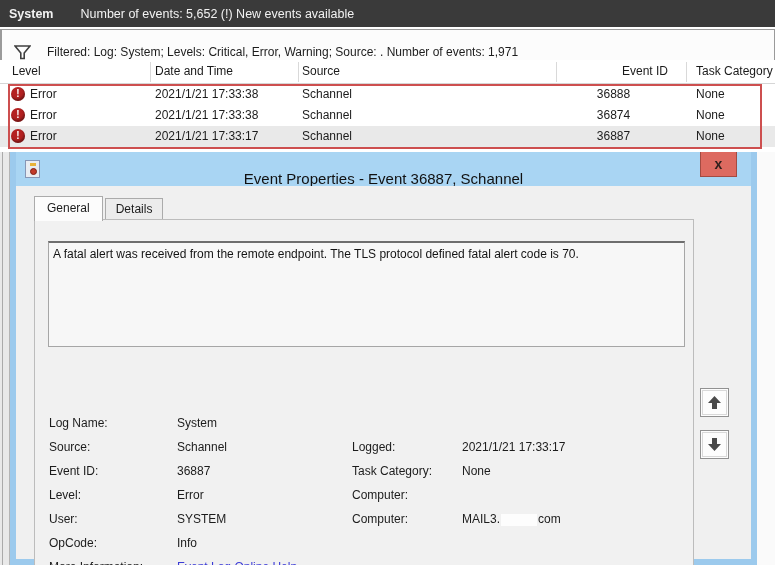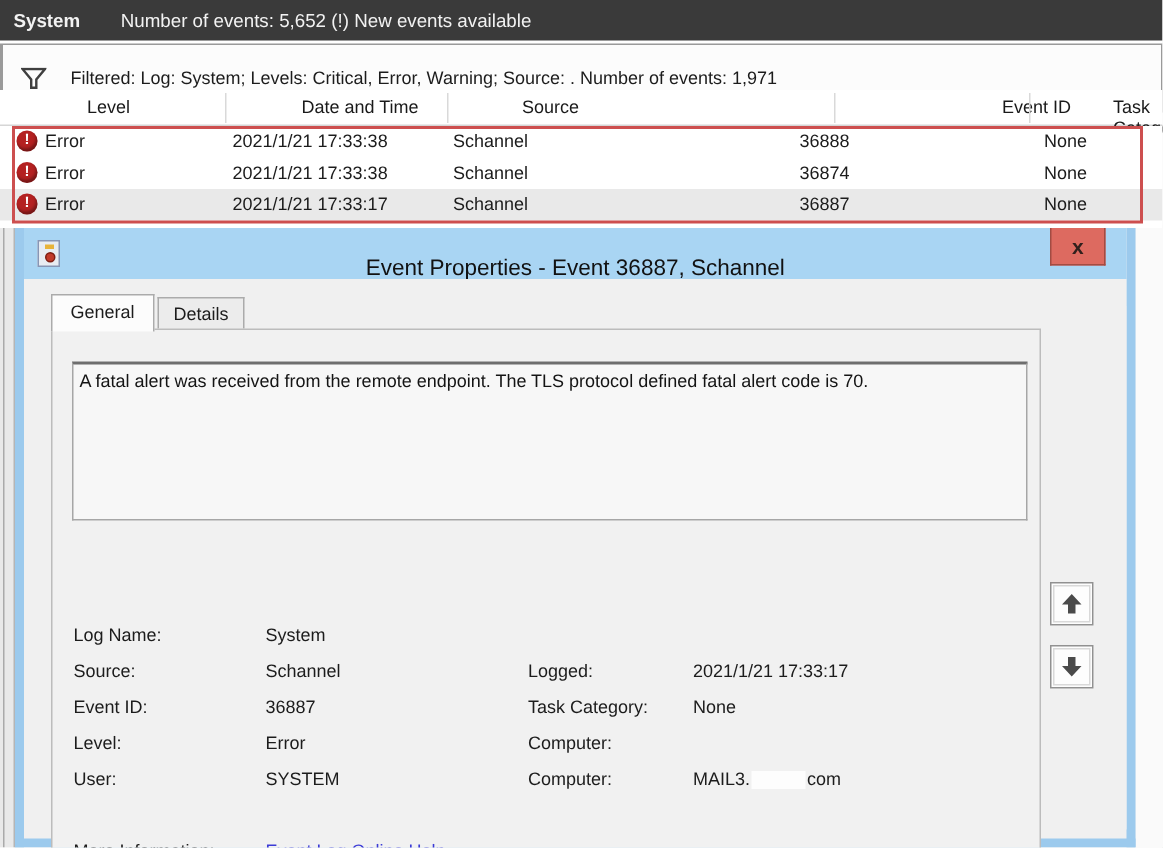--- a/index.html
+++ b/index.html
@@ -13,36 +13,36 @@
   .topbar .t-title { font-weight:bold; margin-left:9px; font-size:12.5px; }
   .topbar .t-sub { margin-left:27px; font-size:12.5px; }
 
   
   .filterbar { left:0; top:29px; width:775px; height:46px; background:#fcfcfc; border:1px solid #9a9a9a; border-left:2px solid #9a9a9a; display:flex; align-items:center; }
   .funnel { margin-left:12px; width:17px; height:15px; }
   .filter-text { margin-left:16px; color:#1c1c1c; }
 
   
   .thead { left:0; top:60px; width:775px; height:24px; background:#ffffff; border-bottom:1px solid #d6d6d6; }
-  .thead .col { position:absolute; top:4px; color:#1a1a1a;margin-left:46px; }
+  .thead .col { position:absolute; top:4px; color:#1a1a1a; }
   .col-level { left:12px; }
   .col-date { left:155px; }
   .col-source { left:302px; }
   .col-eventid { left:559px; width:109px; text-align:right; }
   .col-taskcat { left:696px; }
   .hdiv { position:absolute; top:2px; height:20px; width:1px; background:#d9d9d9; }
   .rows { left:0; top:84px; width:775px; height:66px; background:#fff; }
   .row { position:absolute; left:0; width:775px; height:21px; }
   .row.r0 { top:0; } .row.r1 { top:21px; } .row.r2 { top:42px; background:#e9e9e9; }
   .row .cell { position:absolute; top:3px; }
   .err-ico { position:absolute; left:11px; top:3px; width:14px; height:14px; border-radius:50%;
              background:#b https:none; background:#b42121; color:#fff; font-weight:bold; font-size:10px; line-height:14px; text-align:center;
              box-shadow: inset -1px -2px 2px rgba(0,0,0,.35); }
   .c-level { left:30px; } .c-date { left:155px; } .c-source { left:302px; }
-  .c-eventid { left:533px; width:109px; text-align:left; } .c-taskcat { left:696px; }
+  .c-eventid { left:559px; width:109px; text-align:center; } .c-taskcat { left:696px; }
   .red-annot { left:8px; top:84px; width:754px; height:65px; border:2px solid #cd4f4f; z-index:5; pointer-events:none; }
 
   
   .underlay { left:0; top:152px; width:775px; height:413px; background:#fafafa; }
   .underlay .edge { position:absolute; left:0; top:0; width:10px; height:413px; background:#e9e9e9; border-right:1px solid #b5b5b5; }
   .underlay .edge:before { content:""; position:absolute; left:2px; top:0; width:1px; height:100%; background:#aaaaaa; }
 
   
   .dialog { left:10px; top:152px; width:747px; height:413px; background:#f0f0f0; border:6px solid #9ccaed; border-top:none; z-index:10; }
   .titlebar { position:absolute; left:0; top:0; width:735px; height:52px; background:#a9d5f3; display:flex; align-items:center; justify-content:center; }
@@ -184,20 +184,24 @@
           <span class="f-value">Error</span>
           <span class="fr-label">Computer:</span>
           <span class="fr-value"></span>
         </div>
         <div class="fieldrow" style="top:292px">
           <span class="f-label">User:</span>
           <span class="f-value">SYSTEM</span>
           <span class="fr-label">Computer:</span>
           <span class="fr-value"><span>MAIL3.</span><span class="redact"></span><span>com</span></span>
         </div>
+        <div class="fieldrow" style="top:316px">
+          <span class="f-label">OpCode:</span>
+          <span class="f-value">Info</span>
+        </div>
         <div class="fieldrow" style="top:340px">
           <span class="f-label">More Information:</span>
           <span class="f-value link">Event Log Online Help</span>
         </div>
       </div>
 
       <div class="nav-btn nav-up">
         <svg width="17" height="17" viewBox="0 0 17 17">
           <path d="M8.5 2 L15 9 L11 9 L11 15 L6 15 L6 9 L2 9 Z" fill="#4a4a4a"></path>
         </svg>

